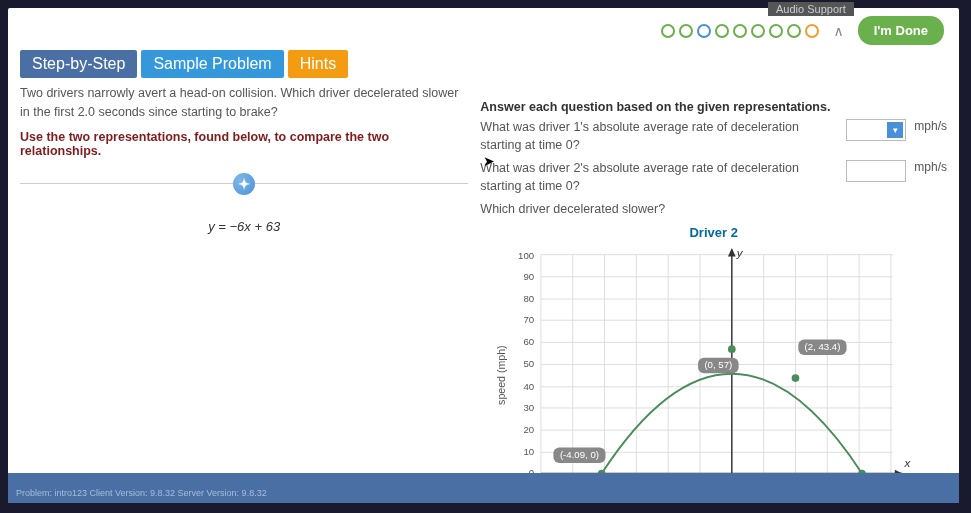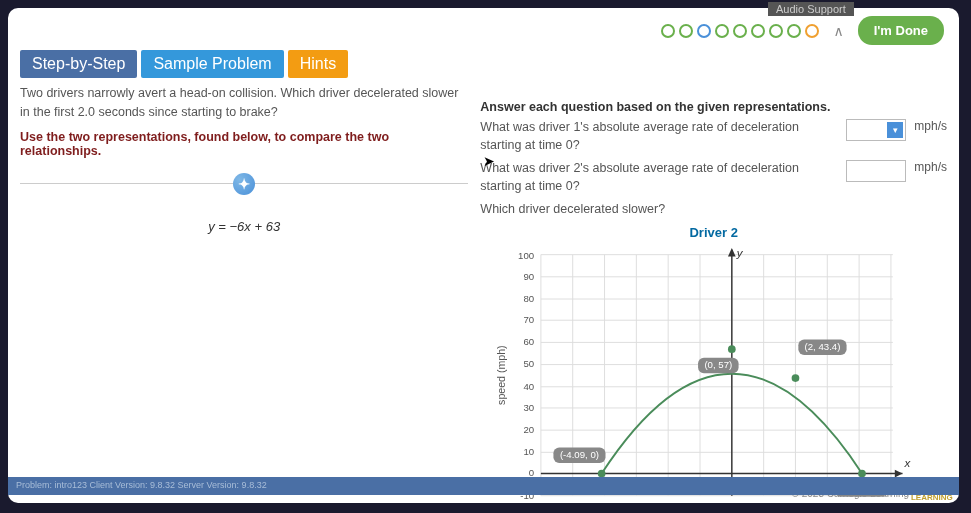--- a/index.html
+++ b/index.html
@@ -1,17 +1,17 @@
 <!DOCTYPE html>
 <html><head>
   <meta charset="utf-8">
   <style>
     * { box-sizing: border-box; margin: 0; padding: 0; }
     body { font-family: Arial, sans-serif; font-size: 13px; background: #1a1a2e; width: 971px; height: 513px; overflow: hidden; position: relative; }
-    .shell { background: #fff; margin: 8px 12px 0 8px; height: 495px; position: relative; border-radius: 10px; }
+    .shell { background: #fff; margin: 8px 12px 0 8px; height: 495px; position: relative; border-radius: 2px; }
     .top-bar { display: flex; align-items: center; justify-content: flex-end; padding: 8px 15px 5px; gap: 10px; }
     .audio-label { position: absolute; top: -6px; left: 760px; color: #ccc; font-size: 11px; background: #555; padding: 1px 8px; }
     .progress-dots { display: flex; gap: 4px; align-items: center; }
     .dot { width: 14px; height: 14px; border-radius: 50%; border: 2px solid; }
     .dot-green { border-color: #6ab04c; }
     .dot-blue { border-color: #4a90d9; }
     .dot-yellow { border-color: #f0a030; }
     .caret-up { font-size: 14px; color: #888; margin: 0 4px; }
     .done-btn { background: #6ab04c; color: #fff; border: none; padding: 7px 16px; border-radius: 14px; font-size: 13px; cursor: pointer; font-weight: bold; }
     .tabs-row { display: flex; gap: 4px; padding: 0 12px; }
@@ -44,21 +44,21 @@
     .grid-line { stroke: #ddd; stroke-width: 1; }
     .axis-line { stroke: #333; stroke-width: 1.5; }
     .tick-label { font-size: 10px; fill: #555; }
     .y-axis-title { font-size: 11px; fill: #555; }
     .curve { stroke: #4a8c5a; stroke-width: 2; fill: none; }
     .data-point { fill: #4a8c5a; }
     .pt-label { fill: #fff; font-size: 10px; }
     .pt-bg { fill: #888; rx: 6; }
     .copyright { position: absolute; bottom: 4px; right: 50px; font-size: 10px; color: #888; }
     .carnegie-logo { position: absolute; bottom: 2px; right: 6px; font-size: 8px; color: #c0a030; text-align: center; line-height: 0.9; font-weight: bold; }
-    .footer-bar { position: absolute; bottom: 8px; left: 0; right: 0; height: 18px; background: #4a6fa5; color: #a8bdd8; font-size: 9px; padding: 3px 8px; }
+    .footer-bar { position: absolute; bottom: 0; left: 0; right: 0; height: 18px; background: #4a6fa5; color: #a8bdd8; font-size: 9px; padding: 15px 8px; }
     .right-scroll { overflow: hidden; height: 100%; margin-top: 16px; }
   </style>
 </head>
 <body>
 
 <div class="shell">
   <div class="audio-label">Audio Support</div>
   <div class="top-bar">
     <div class="progress-dots">
       <span class="dot dot-green"></span>

